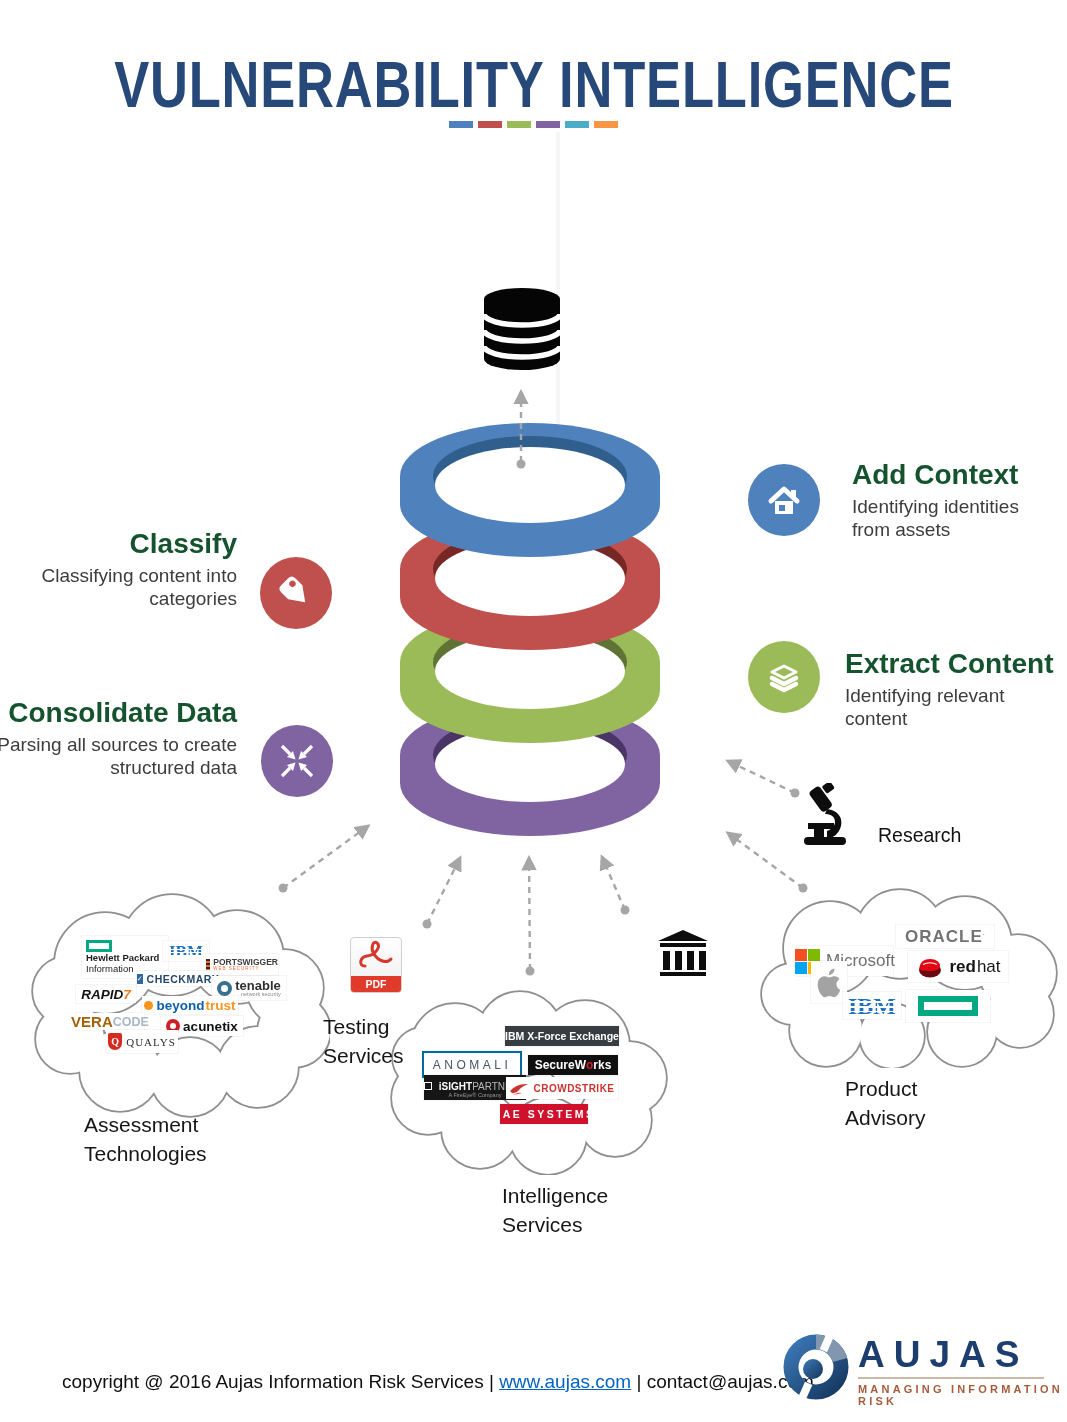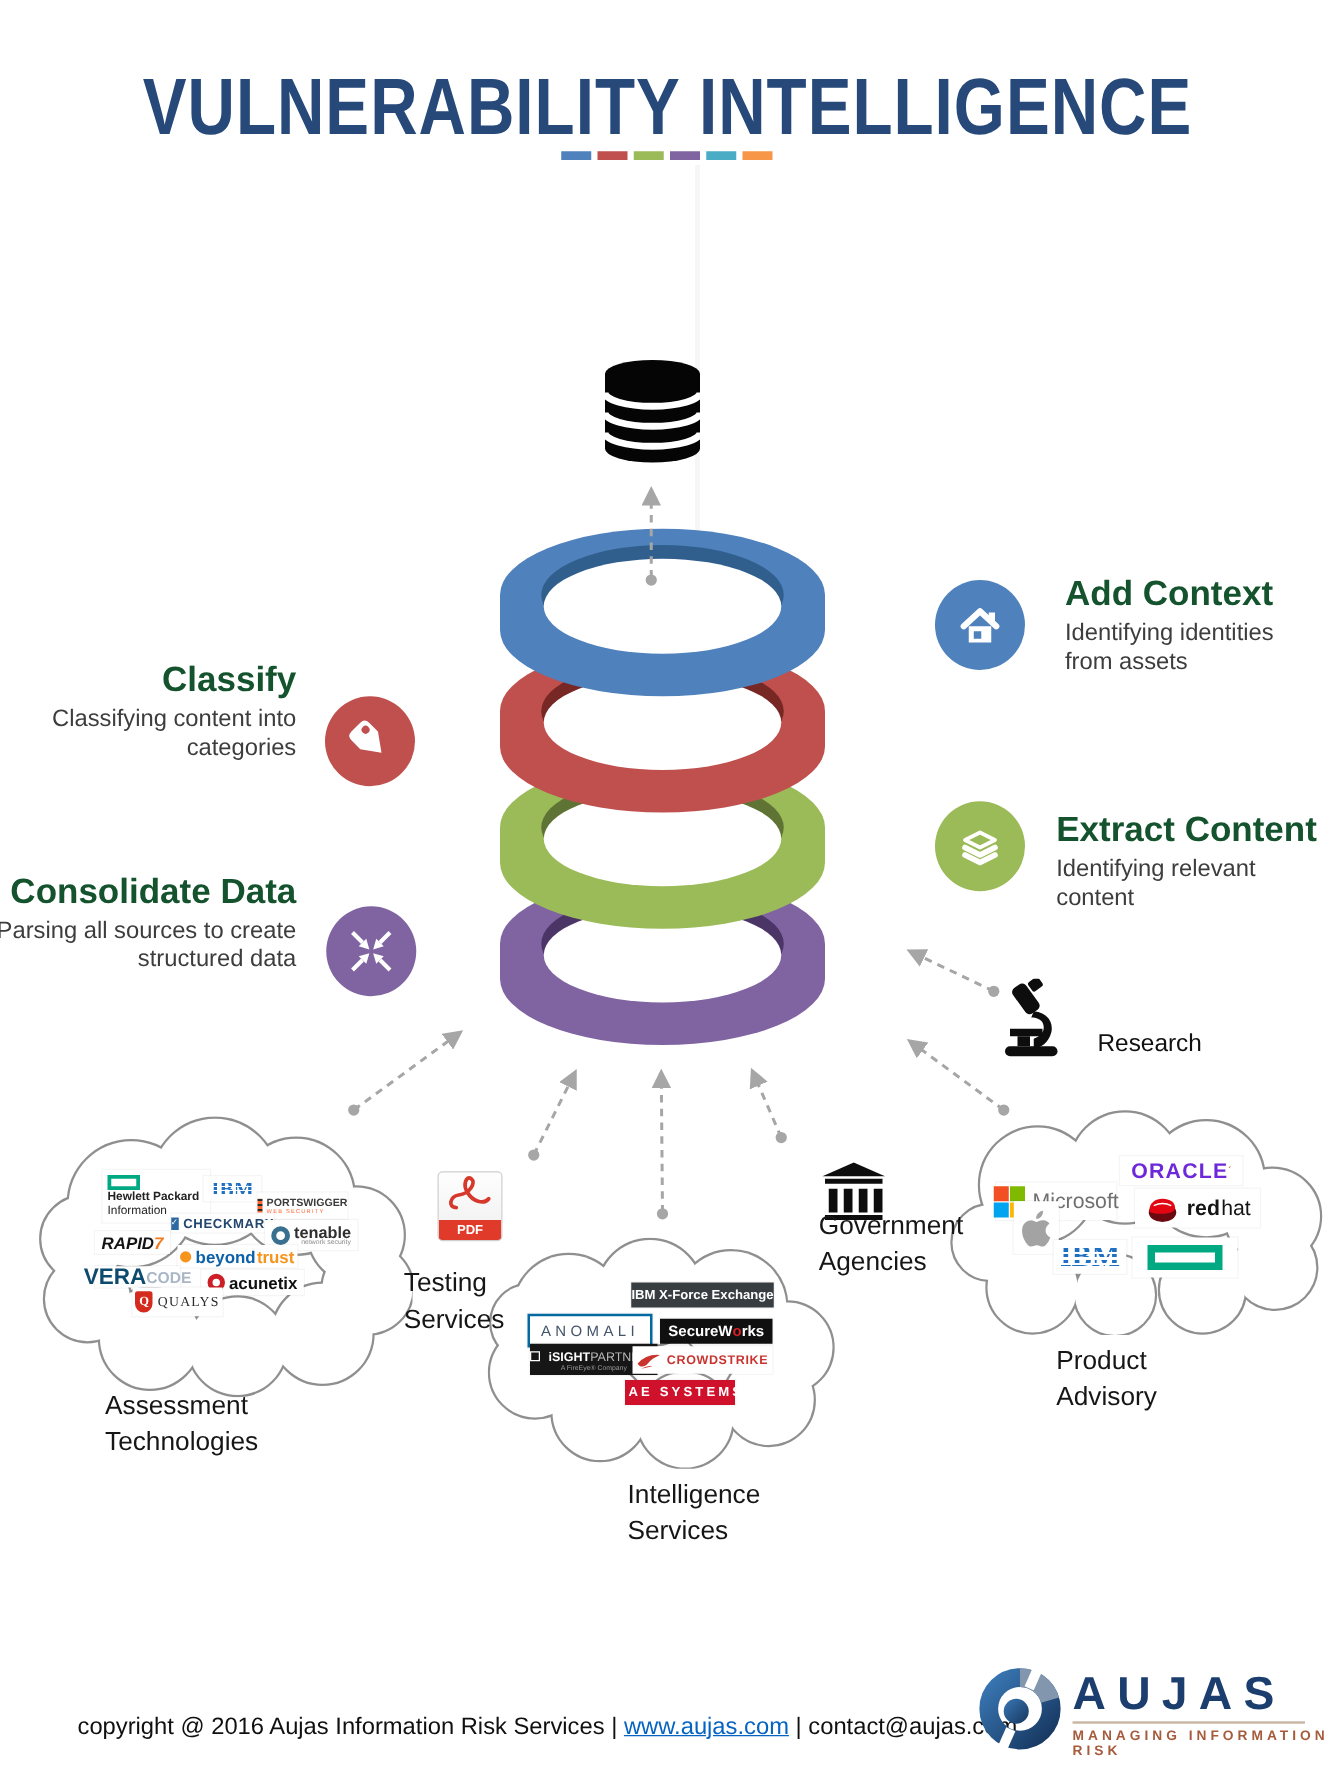--- a/index.html
+++ b/index.html
@@ -174,21 +174,21 @@
   <div class="chip" style="left:76px;top:985px;width:60px;height:18px;">
     <span style="font-size:13.5px;font-weight:800;font-style:italic;color:#141414;">RAPID</span>
       <span style="font-size:13.5px;font-weight:800;font-style:italic;color:#f47a20;">7</span>
   </div>
   <div class="chip" style="left:142px;top:996px;width:96px;height:18px;gap:3px;">
     <span class="sq" style="width:9px;height:9px;background:#f7941d;border-radius:50%;"></span>
     <span style="font-size:13.5px;font-weight:700;color:#0d61a9;">beyond</span>
       <span style="font-size:13.5px;font-weight:700;color:#f7941d;margin-left:-2px;">trust</span>
   </div>
   <div class="chip" style="left:76px;top:1013px;width:68px;height:17px;">
-    <span style="font-size:18px;font-weight:800;color:#0c4a6e;">VERA</span>
+    <span style="font-size:15px;font-weight:800;color:#a16207;">VERA</span>
       <span style="font-size:12.5px;font-weight:800;color:#a9b6c6;">CODE</span>
   </div>
   <div class="chip" style="left:161px;top:1016px;width:82px;height:20px;gap:3px;">
     <span class="sq" style="width:6px;height:6px;border:4.5px solid #cc2026;border-radius:50%;"></span>
     <span style="font-size:13.5px;font-weight:700;color:#111;">acunetix</span>
   </div>
   <div class="chip" style="left:106px;top:1030px;width:72px;height:23px;gap:4px;">
     <span class="sq" style="width:14px;height:17px;background:#d52b1e;border-radius:2px 2px 7px 7px;color:#fff;font-size:10px;font-weight:700;text-align:center;line-height:17px;font-family:'Liberation Serif',serif;">Q</span>
     <span style="font-size:11px;letter-spacing:1px;color:#2b2b2b;font-family:'Liberation Serif',serif;">QUALYS</span>
   </div>
@@ -216,21 +216,21 @@
       <path d="M1,10 Q8,2 19,3 Q12,6 10,9 Q7,13 3,12 Z" fill="#c9342f"></path>
       <path d="M4,14 q5,-3 9,-2 l-9,2 z" fill="#c9342f"></path>
     </svg>
     <span style="font-size:10px;font-weight:700;color:#c9342f;letter-spacing:.5px;">CROWDSTRIKE</span>
   </div>
   <div class="chip" style="left:500px;top:1104px;width:88px;height:20px;background:#d0112b;">
     <span style="font-size:10.5px;font-weight:700;color:#fff;letter-spacing:2.5px;">BAE SYSTEMS</span>
   </div>
 
   <div class="chip" style="left:896px;top:925px;width:98px;height:23px;">
-    <span style="font-size:17px;font-weight:700;color:#6d28d9;letter-spacing:1px;text-align:center;">ORACLE</span>
+    <span style="font-size:17px;font-weight:700;color:#737373;letter-spacing:1px;text-align:center;">ORACLE</span>
       <span style="font-size:7px;color:#e2231a;vertical-align:top;">´</span>
   </div>
   <div class="chip" style="left:797px;top:946px;width:96px;height:30px;">
     <span class="ms-grid">
       <span style="background:#f25022;"></span>
         <span style="background:#7fba00;"></span>
       <span style="background:#00a4ef;"></span>
         <span style="background:#ffb900;"></span>
     </span>
     <span style="font-size:17px;color:#707070;">Microsoft</span>
@@ -379,24 +379,20 @@
     <g fill="#0d0d0d">
       <polygon points="27,2 52,13 2,13"></polygon>
       <rect x="4" y="15" width="46" height="4"></rect>
       <rect x="7" y="23" width="7" height="19"></rect>
       <rect x="19" y="23" width="7" height="19"></rect>
       <rect x="31" y="23" width="7" height="19"></rect>
       <rect x="43" y="23" width="7" height="19"></rect>
       <rect x="4" y="44" width="46" height="4"></rect>
     </g>
   </svg>
-  <div class="abs src-label" style="left:655px;top:966px;">
-    <span>Government</span><br>
-    <span>Agencies</span>
-  </div>
 
   <div class="abs src-label" style="left:84px;top:1110px;">
     <span>Assessment</span><br>
     <span>Technologies</span>
   </div>
   <div class="abs src-label" style="left:502px;top:1181px;">
     <span>Intelligence</span><br>
     <span>Services</span>
   </div>
   <div class="abs src-label" style="left:845px;top:1074px;">

